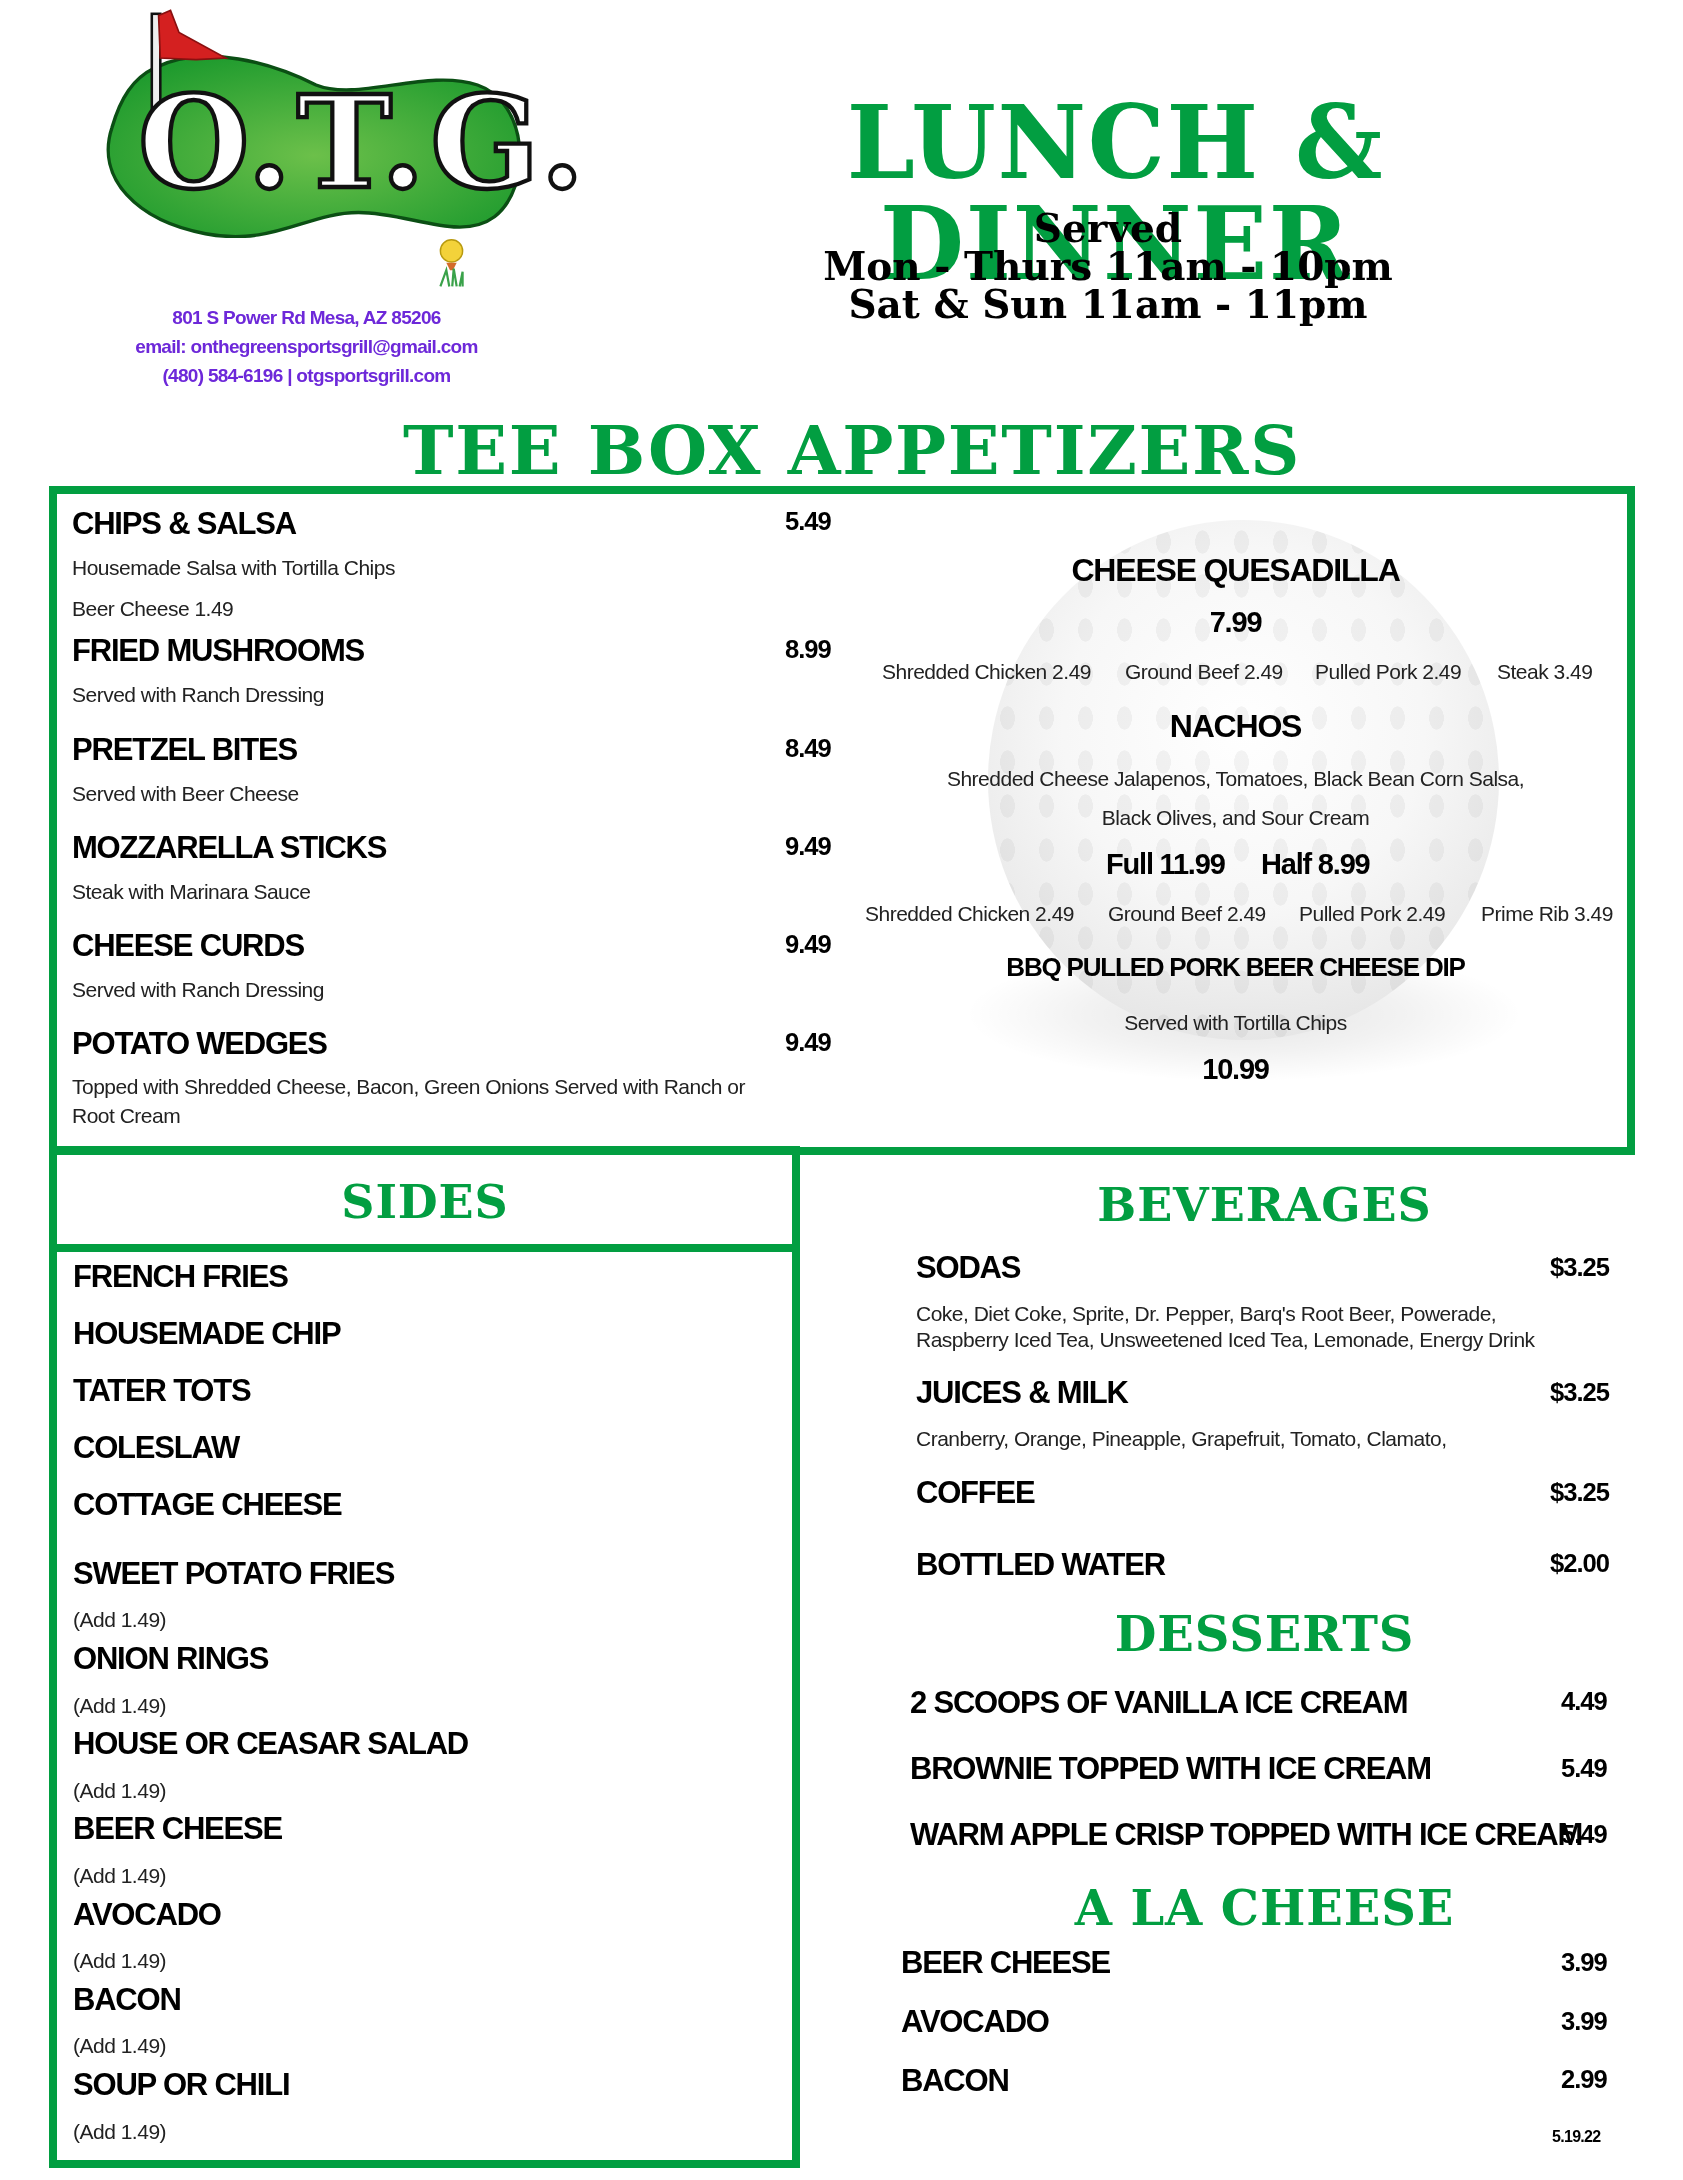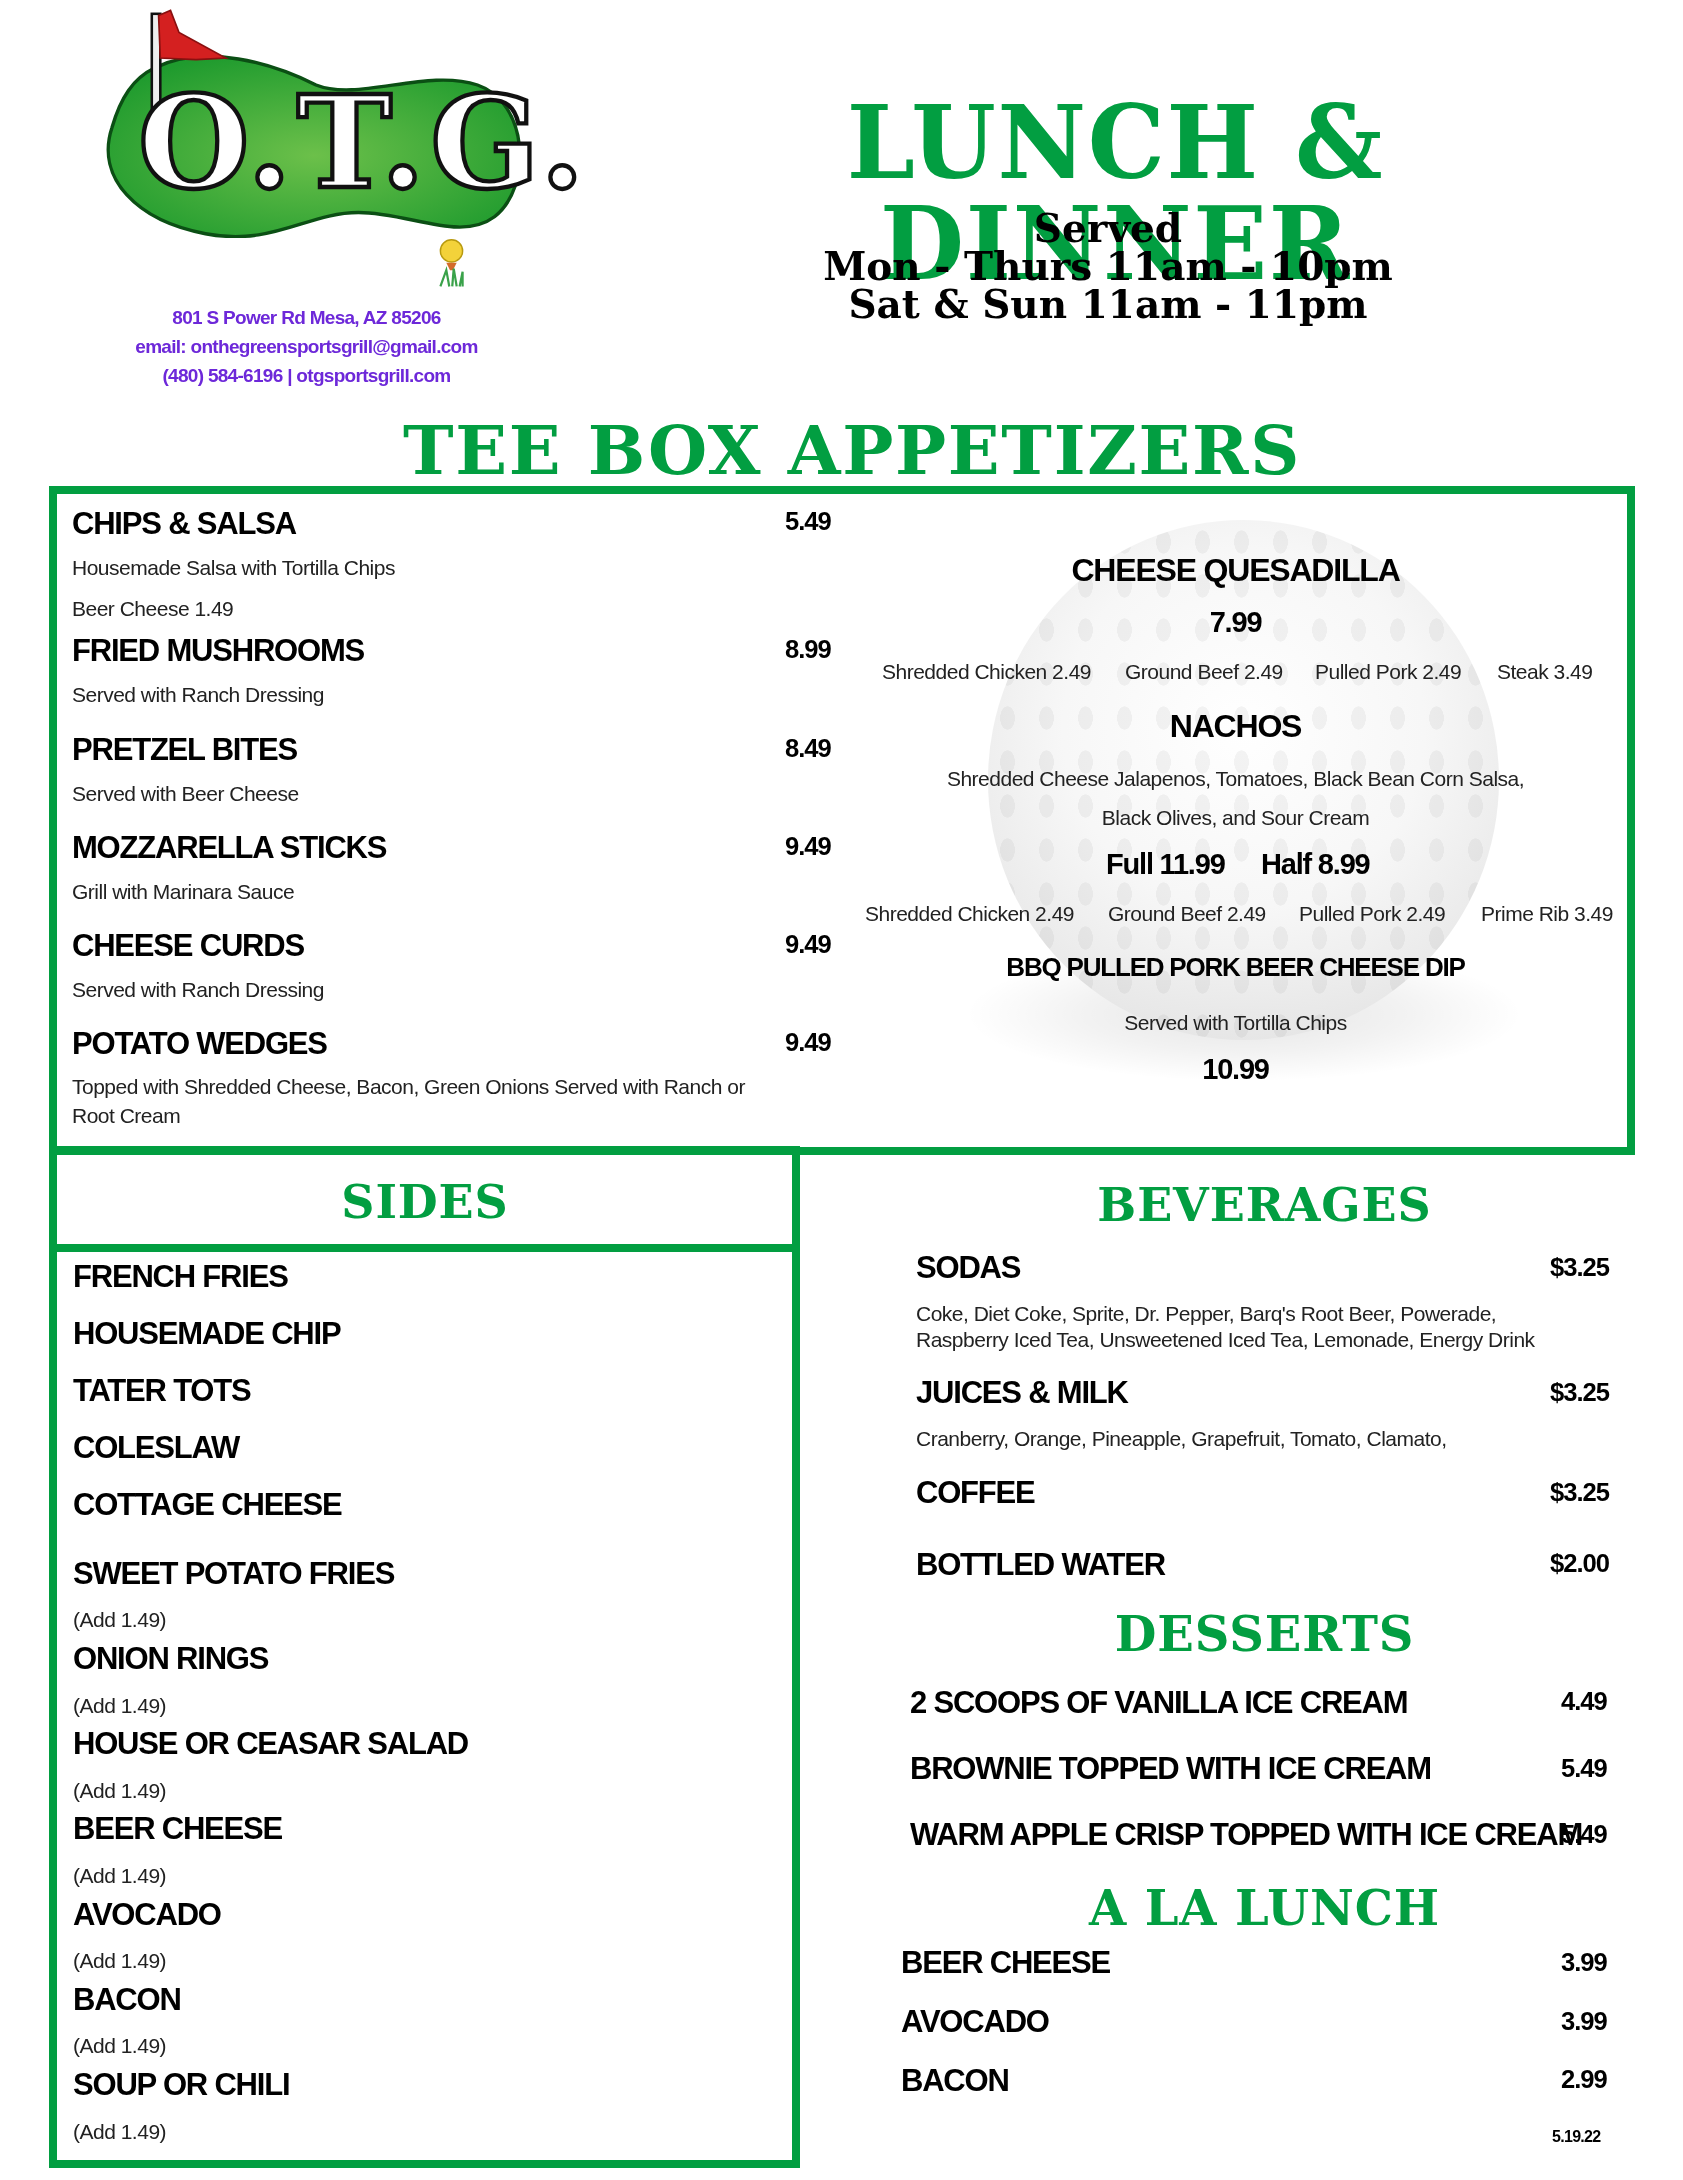--- a/index.html
+++ b/index.html
@@ -117,21 +117,21 @@
   <div class="abs item-name" style="left:72px; top:635px;">FRIED MUSHROOMS</div>
   <div class="abs item-price" style="left:785px; top:637px;">8.99</div>
   <div class="abs item-desc" style="left:72px; top:681px;">Served with Ranch Dressing</div>
 
   <div class="abs item-name" style="left:72px; top:734px;">PRETZEL BITES</div>
   <div class="abs item-price" style="left:785px; top:736px;">8.49</div>
   <div class="abs item-desc" style="left:72px; top:780px;">Served with Beer Cheese</div>
 
   <div class="abs item-name" style="left:72px; top:832px;">MOZZARELLA STICKS</div>
   <div class="abs item-price" style="left:785px; top:834px;">9.49</div>
-  <div class="abs item-desc" style="left:72px; top:878px;">Grill with Marinara Sauce</div>
+  <div class="abs item-desc" style="left:72px; top:878px;">Steak with Marinara Sauce</div>
 
   <div class="abs item-name" style="left:72px; top:930px;">CHEESE CURDS</div>
   <div class="abs item-price" style="left:785px; top:932px;">9.49</div>
   <div class="abs item-desc" style="left:72px; top:976px;">Served with Ranch Dressing</div>
 
   <div class="abs item-name" style="left:72px; top:1028px;">POTATO WEDGES</div>
   <div class="abs item-price" style="left:785px; top:1030px;">9.49</div>
   <div class="abs item-desc" style="left:72px; top:1073px;">Topped with Shredded Cheese, Bacon, Green Onions Served with Ranch or</div>
   <div class="abs item-desc" style="left:72px; top:1102px;">Root Cream</div>
 </div>
@@ -209,21 +209,21 @@
 
 <div>
   <div class="abs item-name" style="left:910px; top:1687px;">2 SCOOPS OF VANILLA ICE CREAM</div>
   <div class="abs item-price" style="left:1561px; top:1689px;">4.49</div>
   <div class="abs item-name" style="left:910px; top:1753px;">BROWNIE TOPPED WITH ICE CREAM</div>
   <div class="abs item-price" style="left:1561px; top:1756px;">5.49</div>
   <div class="abs item-name" style="left:910px; top:1819px;">WARM APPLE CRISP TOPPED WITH ICE CREAM</div>
   <div class="abs item-price" style="left:1561px; top:1822px;">5.49</div>
 </div>
 
-<div class="abs section-title" style="left:894px; top:1884px; width:741px; font-size:48px; letter-spacing:0.9px;">A LA LUNCH</div>
+<div class="abs section-title" style="left:894px; top:1884px; width:741px; font-size:48px; letter-spacing:0.9px;">A LA CHEESE</div>
 
 <div>
   <div class="abs item-name" style="left:901px; top:1947px;">BEER CHEESE</div>
   <div class="abs item-price" style="left:1561px; top:1950px;">3.99</div>
   <div class="abs item-name" style="left:901px; top:2006px;">AVOCADO</div>
   <div class="abs item-price" style="left:1561px; top:2009px;">3.99</div>
   <div class="abs item-name" style="left:901px; top:2065px;">BACON</div>
   <div class="abs item-price" style="left:1561px; top:2067px;">2.99</div>
 </div>
 

